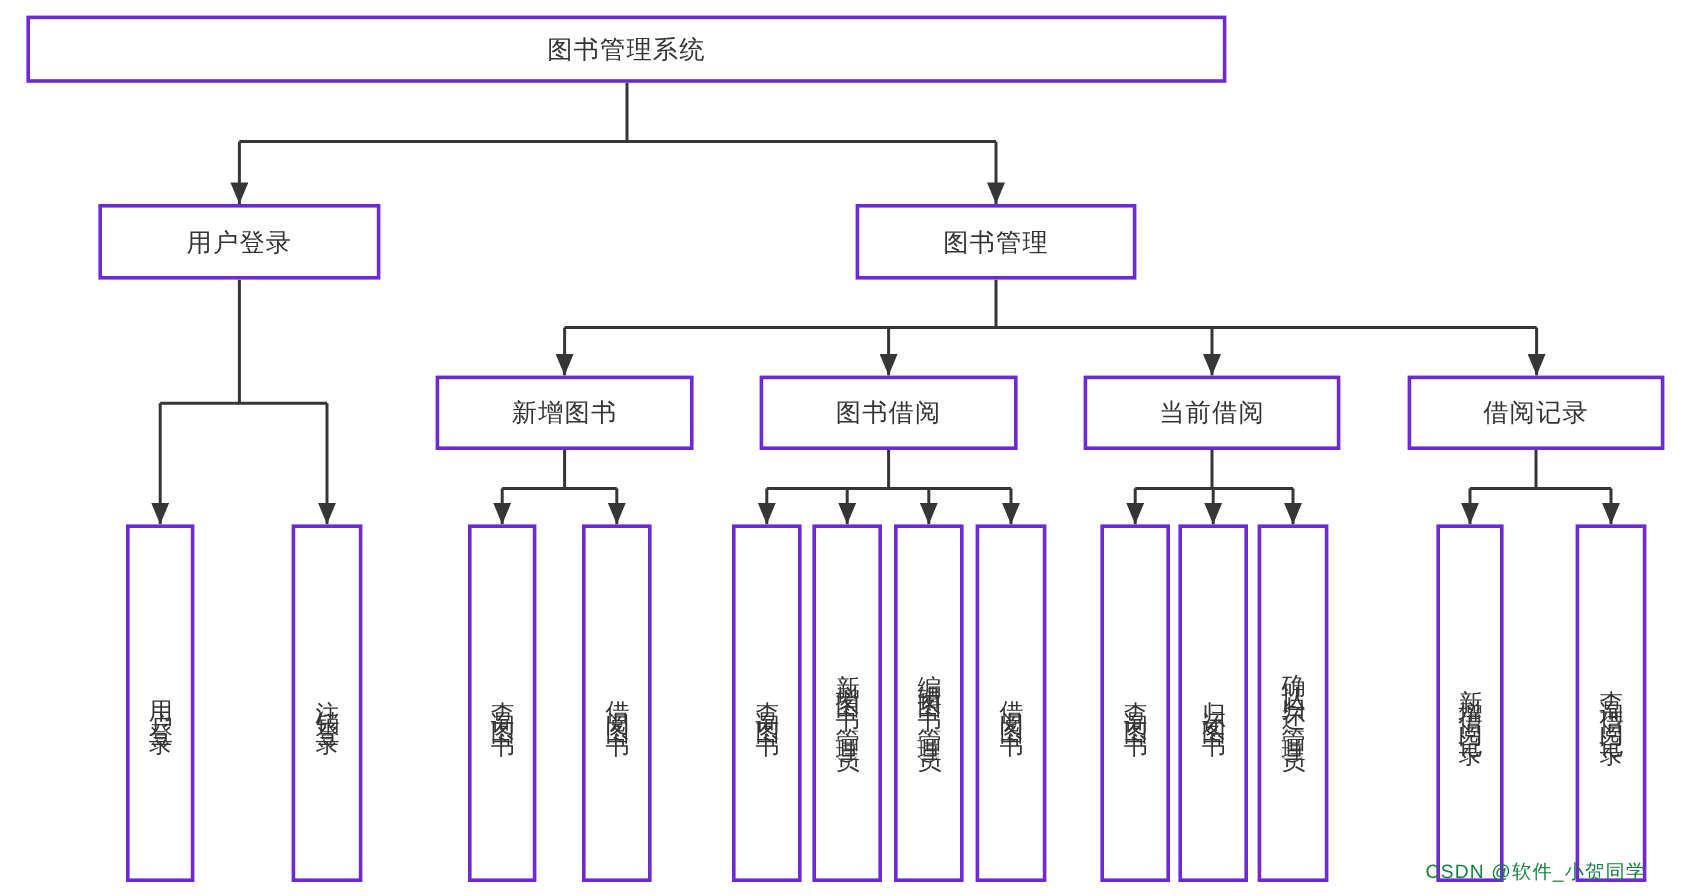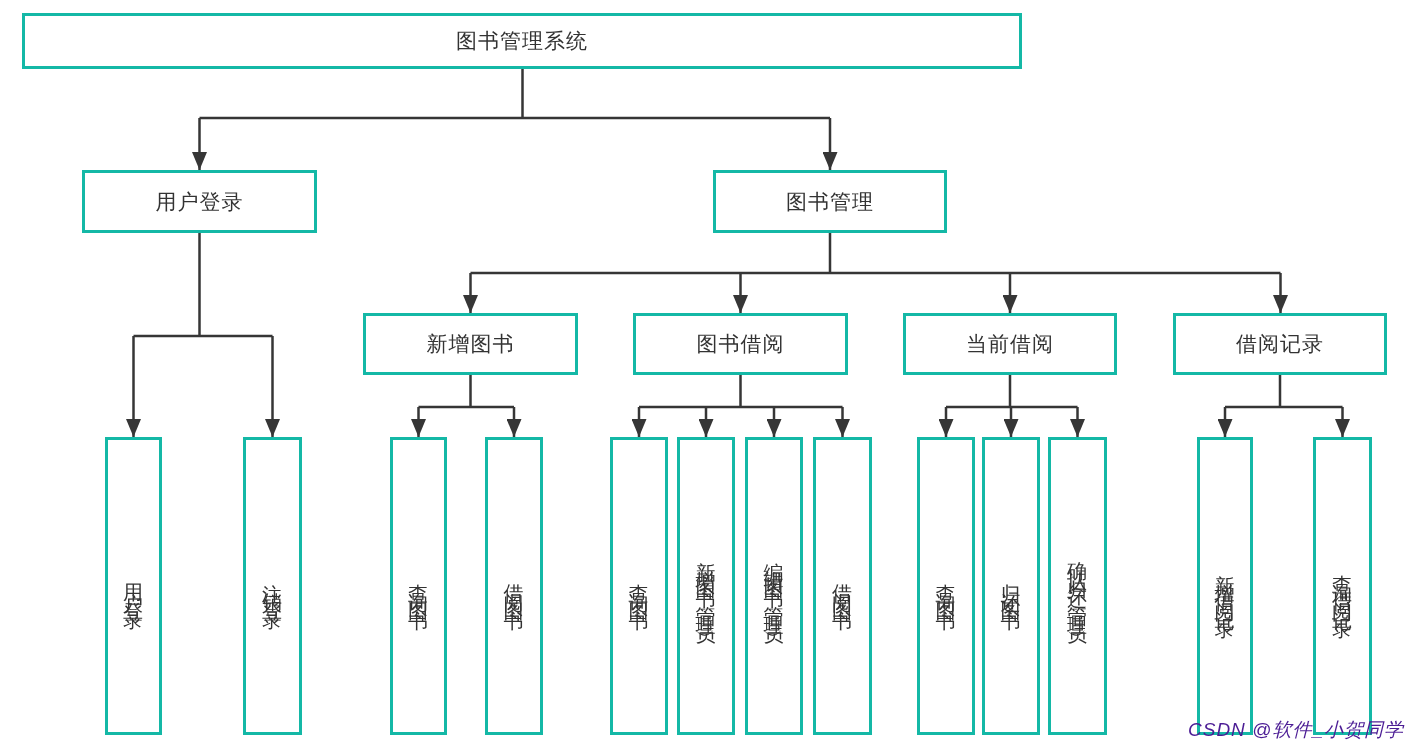--- a/index.html
+++ b/index.html
@@ -3,30 +3,30 @@
 <meta charset="utf-8">
 <style>
   html,body{margin:0;padding:0;background:#fff;}
   .canvas{
     position:relative;width:1405px;height:747px;background:#ffffff;
     font-family:"Liberation Sans",sans-serif;color:#333333;overflow:hidden;
   }
   .wires{position:absolute;left:0;top:0;}
   .box{
     position:absolute;box-sizing:border-box;background:#ffffff;
-    border:3px solid #14b8a6;display:flex;align-items:center;justify-content:center;
+    border:3px solid #6d28d9;display:flex;align-items:center;justify-content:center;
   }
   .hbox{font-size:21px;letter-spacing:1px;}
   .vbox{
     font-size:20px;line-height:1;letter-spacing:9px;
     writing-mode:vertical-lr;text-orientation:mixed;
   }
   .watermark{
-    position:absolute;left:1188px;top:717px;font-size:19px;letter-spacing:1px;
-    color:#4c1d95;white-space:nowrap;z-index:5;font-style:italic;
+    position:absolute;left:1188px;top:717px;font-size:16px;letter-spacing:1px;
+    color:#15803d;white-space:nowrap;z-index:5;
   }
 </style>
 </head>
 <body>
 
 <div class="canvas">
 
   <svg class="wires" width="1405" height="747" viewBox="0 0 1405 747">
     <defs>
       <marker id="ah" markerUnits="userSpaceOnUse" markerWidth="18" markerHeight="15" viewBox="0 0 12 10" refX="12" refY="5" orient="auto">

